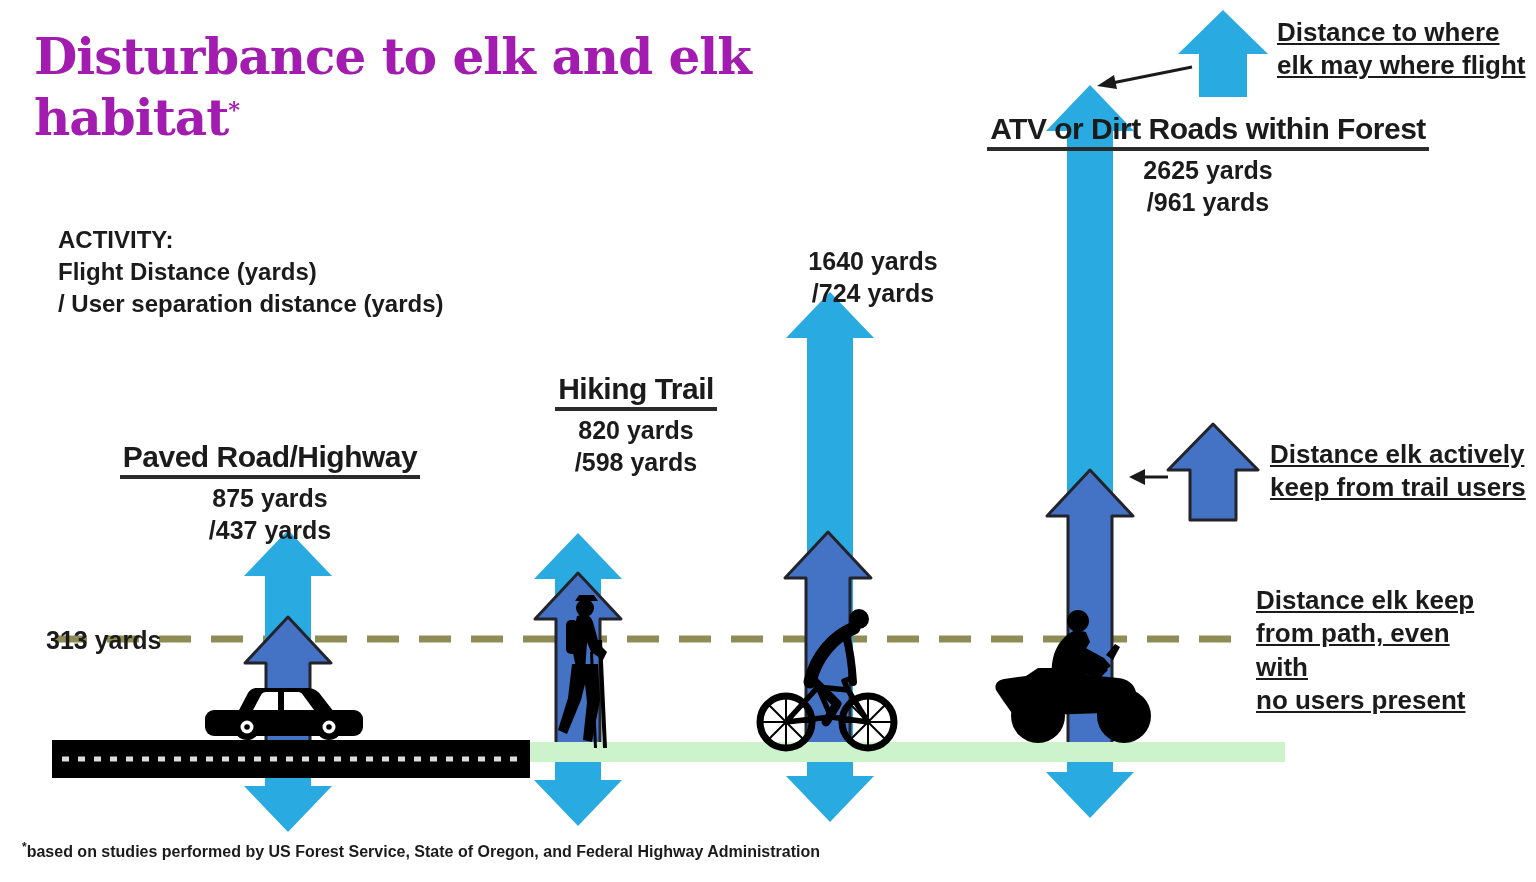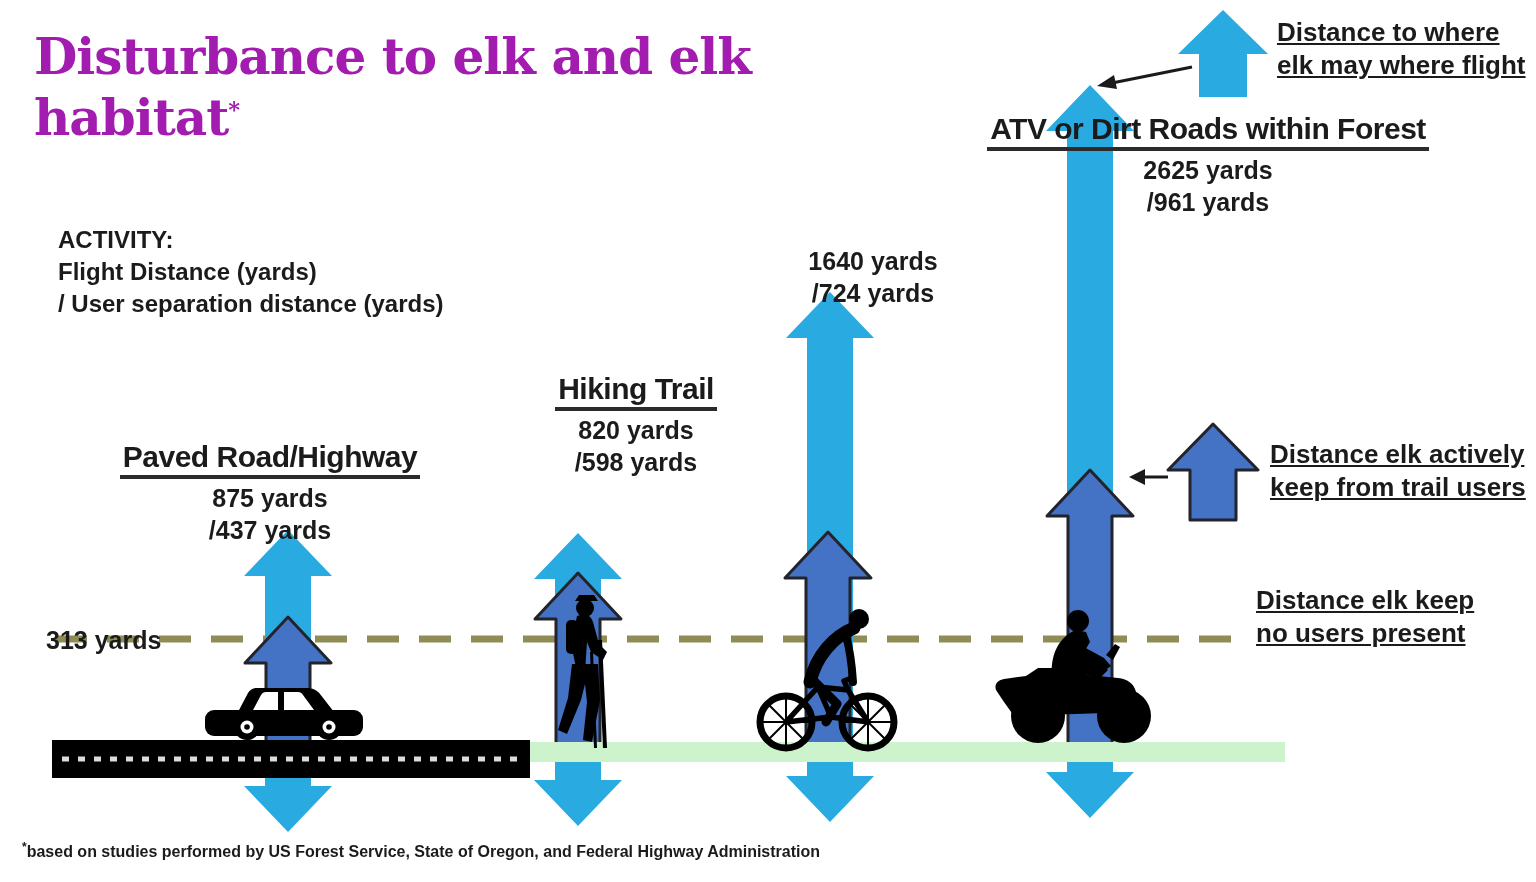--- a/index.html
+++ b/index.html
@@ -147,20 +147,21 @@
   <div class="abs legendtext lg-flight">
     <div>Distance to where</div>
     <div>elk may where flight</div>
   </div>
   <div class="abs legendtext lg-sep">
     <div>Distance elk actively</div>
     <div>keep from trail users</div>
   </div>
   <div class="abs legendtext lg-base">
     <div>Distance elk keep</div>
+    <div>from path, even with</div>
     <div>no users present</div>
   </div>
 
   <div class="abs footnote">
     <sup>*</sup><span>based on studies performed by US Forest Service, State of Oregon, and Federal Highway Administration</span>
   </div>
 
 </div>
 
 </body></html>

